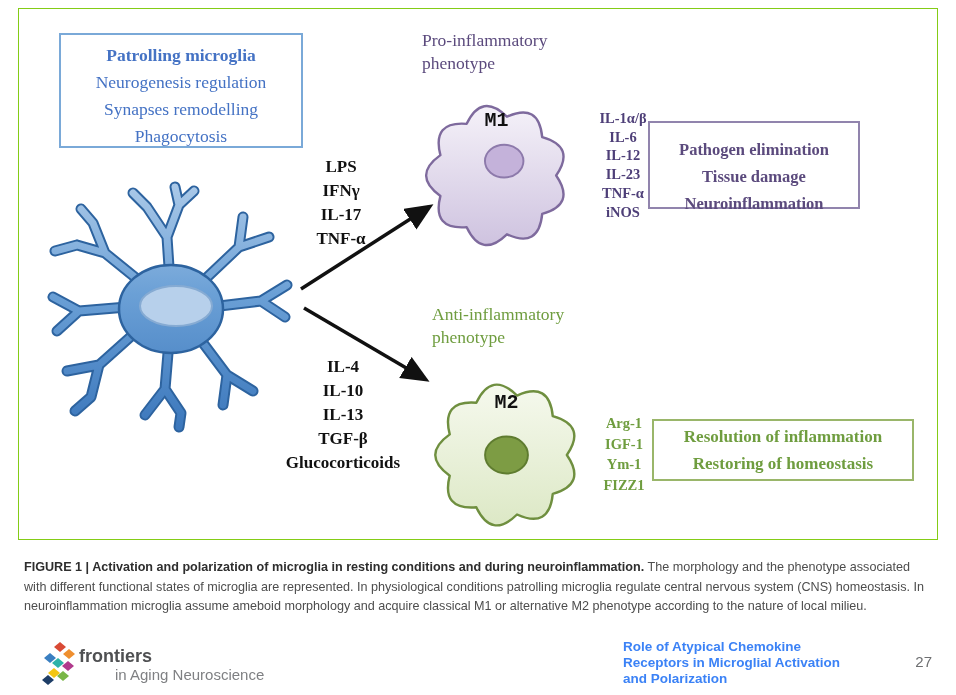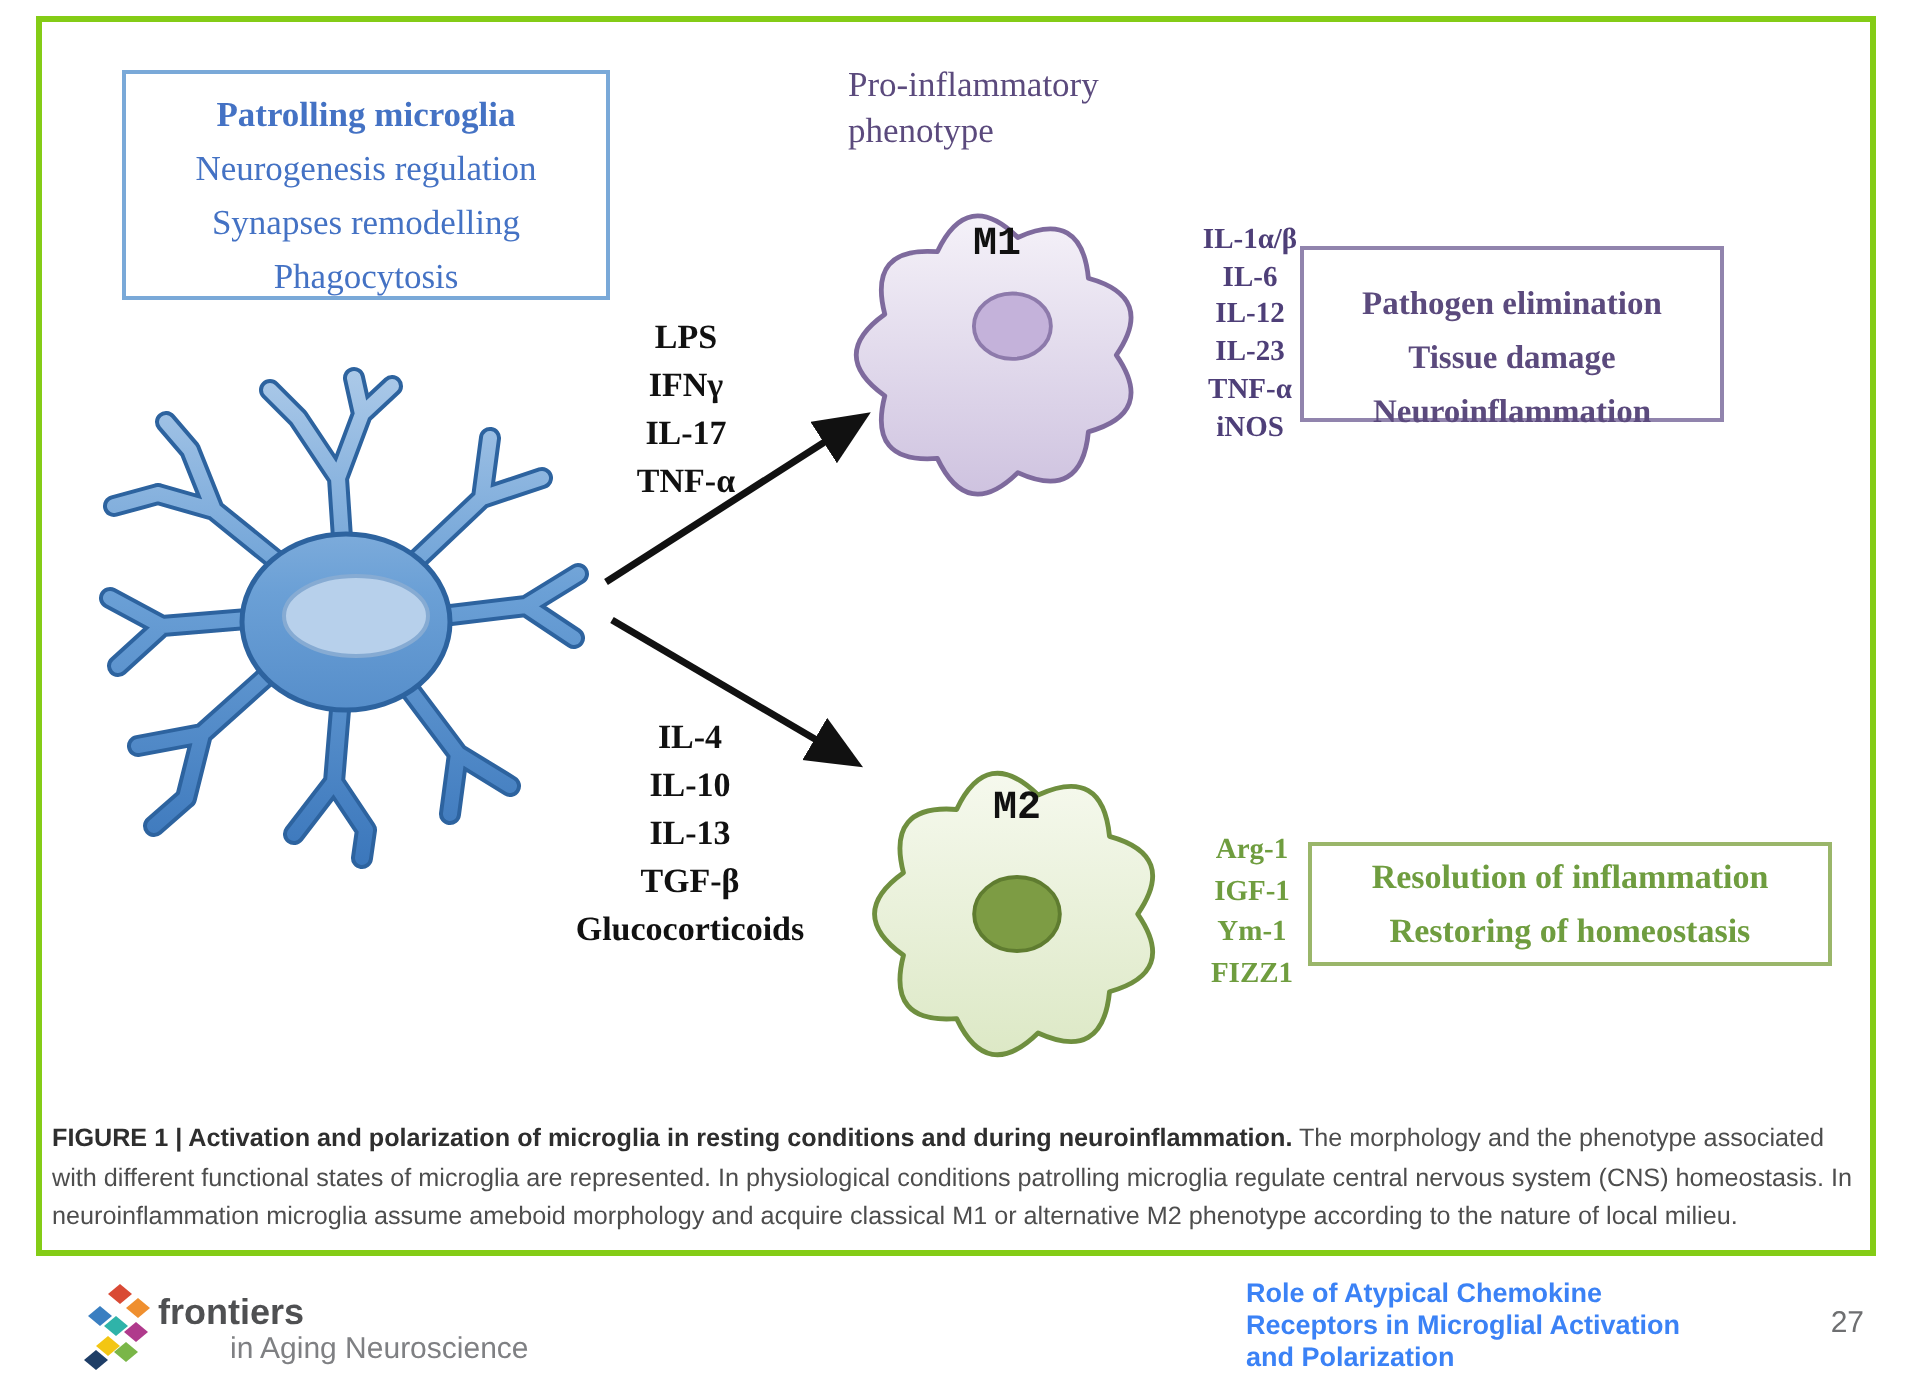--- a/index.html
+++ b/index.html
@@ -1,21 +1,21 @@
 <!DOCTYPE html>
 <html><head>
 <meta charset="utf-8">
 <style>
   * { box-sizing: border-box; margin: 0; padding: 0; }
   html, body { width: 956px; height: 695px; background: #ffffff; }
   body { position: relative; overflow: hidden;
          font-family: "Liberation Sans", "DejaVu Sans", sans-serif; }
 
-  .frame { position: absolute; left: 18px; top: 8px; width: 920px; height: 620px;
-           border: 3px solid #84cc16; background: #ffffff; }
+  .frame { position: absolute; left: 18px; top: 8px; width: 920px; height: 532px;
+           border: 1px solid #84cc16; background: #ffffff; }
 
   .serif { font-family: "Liberation Serif", "DejaVu Serif", serif; }
 
   
   .blue-box { position: absolute; left: 40px; top: 24px; width: 244px; height: 115px;
               border: 2px solid #7aa9d8; text-align: center; padding-top: 7px;
               color: #4472c4; font-size: 17.5px; line-height: 27px; }
   .blue-box .ttl { font-weight: bold; }
 
   
@@ -161,20 +161,21 @@
     <div>TNF-α</div>
     <div>iNOS</div>
   </div>
 
   <div class="outcome purple serif">
     <div>Pathogen elimination</div>
     <div>Tissue damage</div>
     <div>Neuroinflammation</div>
   </div>
 
+  <div class="pheno-title anti serif">Anti-inflammatory phenotype</div>
 
   <div class="stimuli s2 serif">
     <div>IL-4</div>
     <div>IL-10</div>
     <div>IL-13</div>
     <div>TGF-β</div>
     <div>Glucocorticoids</div>
   </div>
 
   <div class="cell m2-cell">

